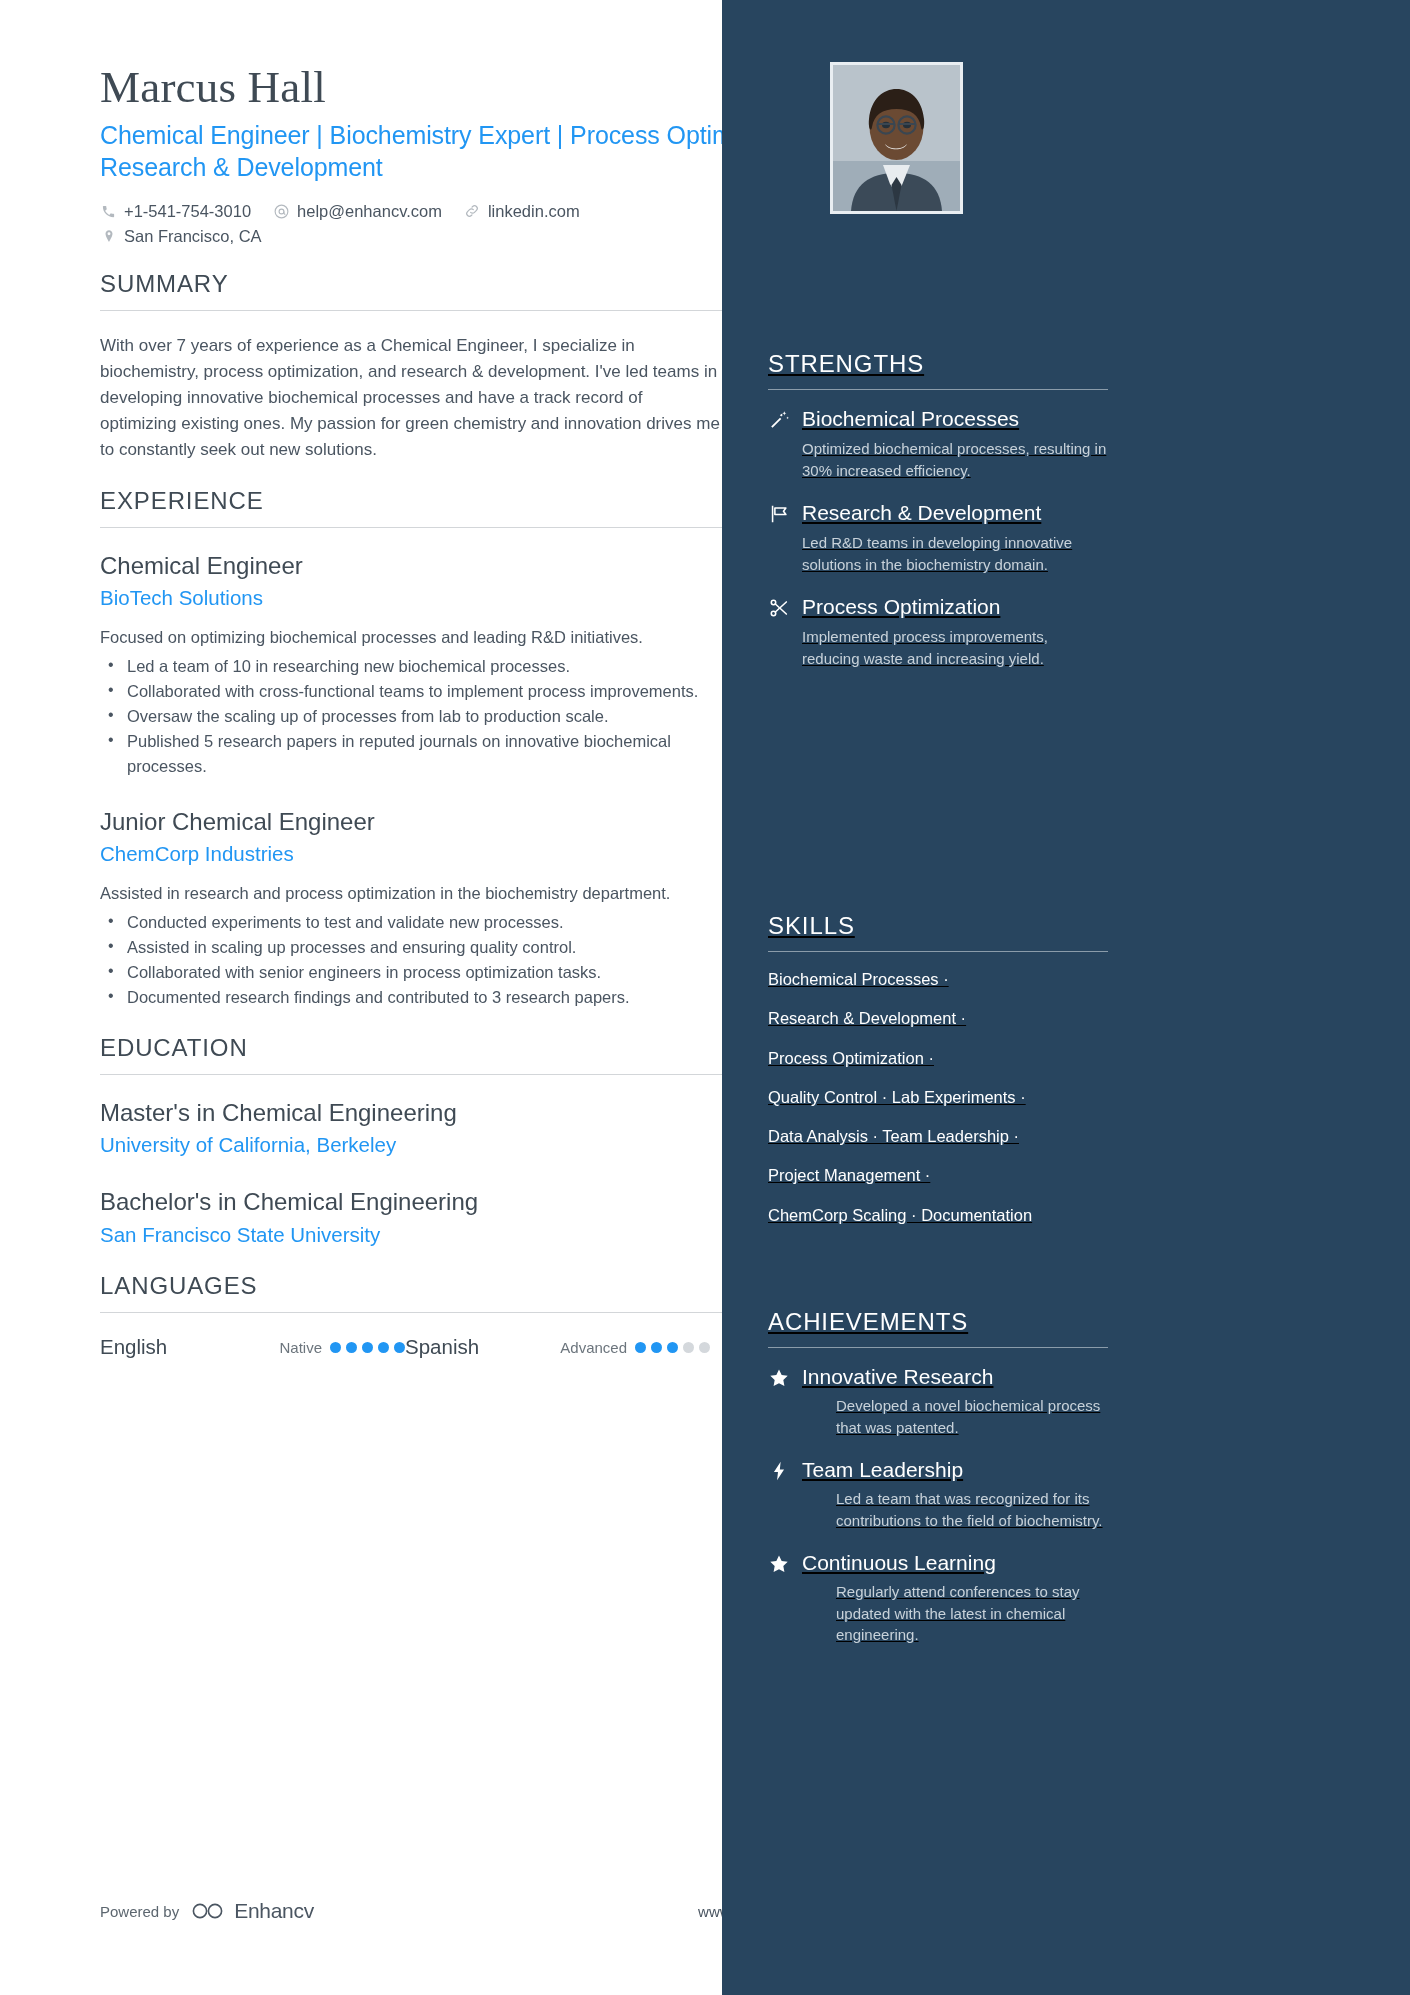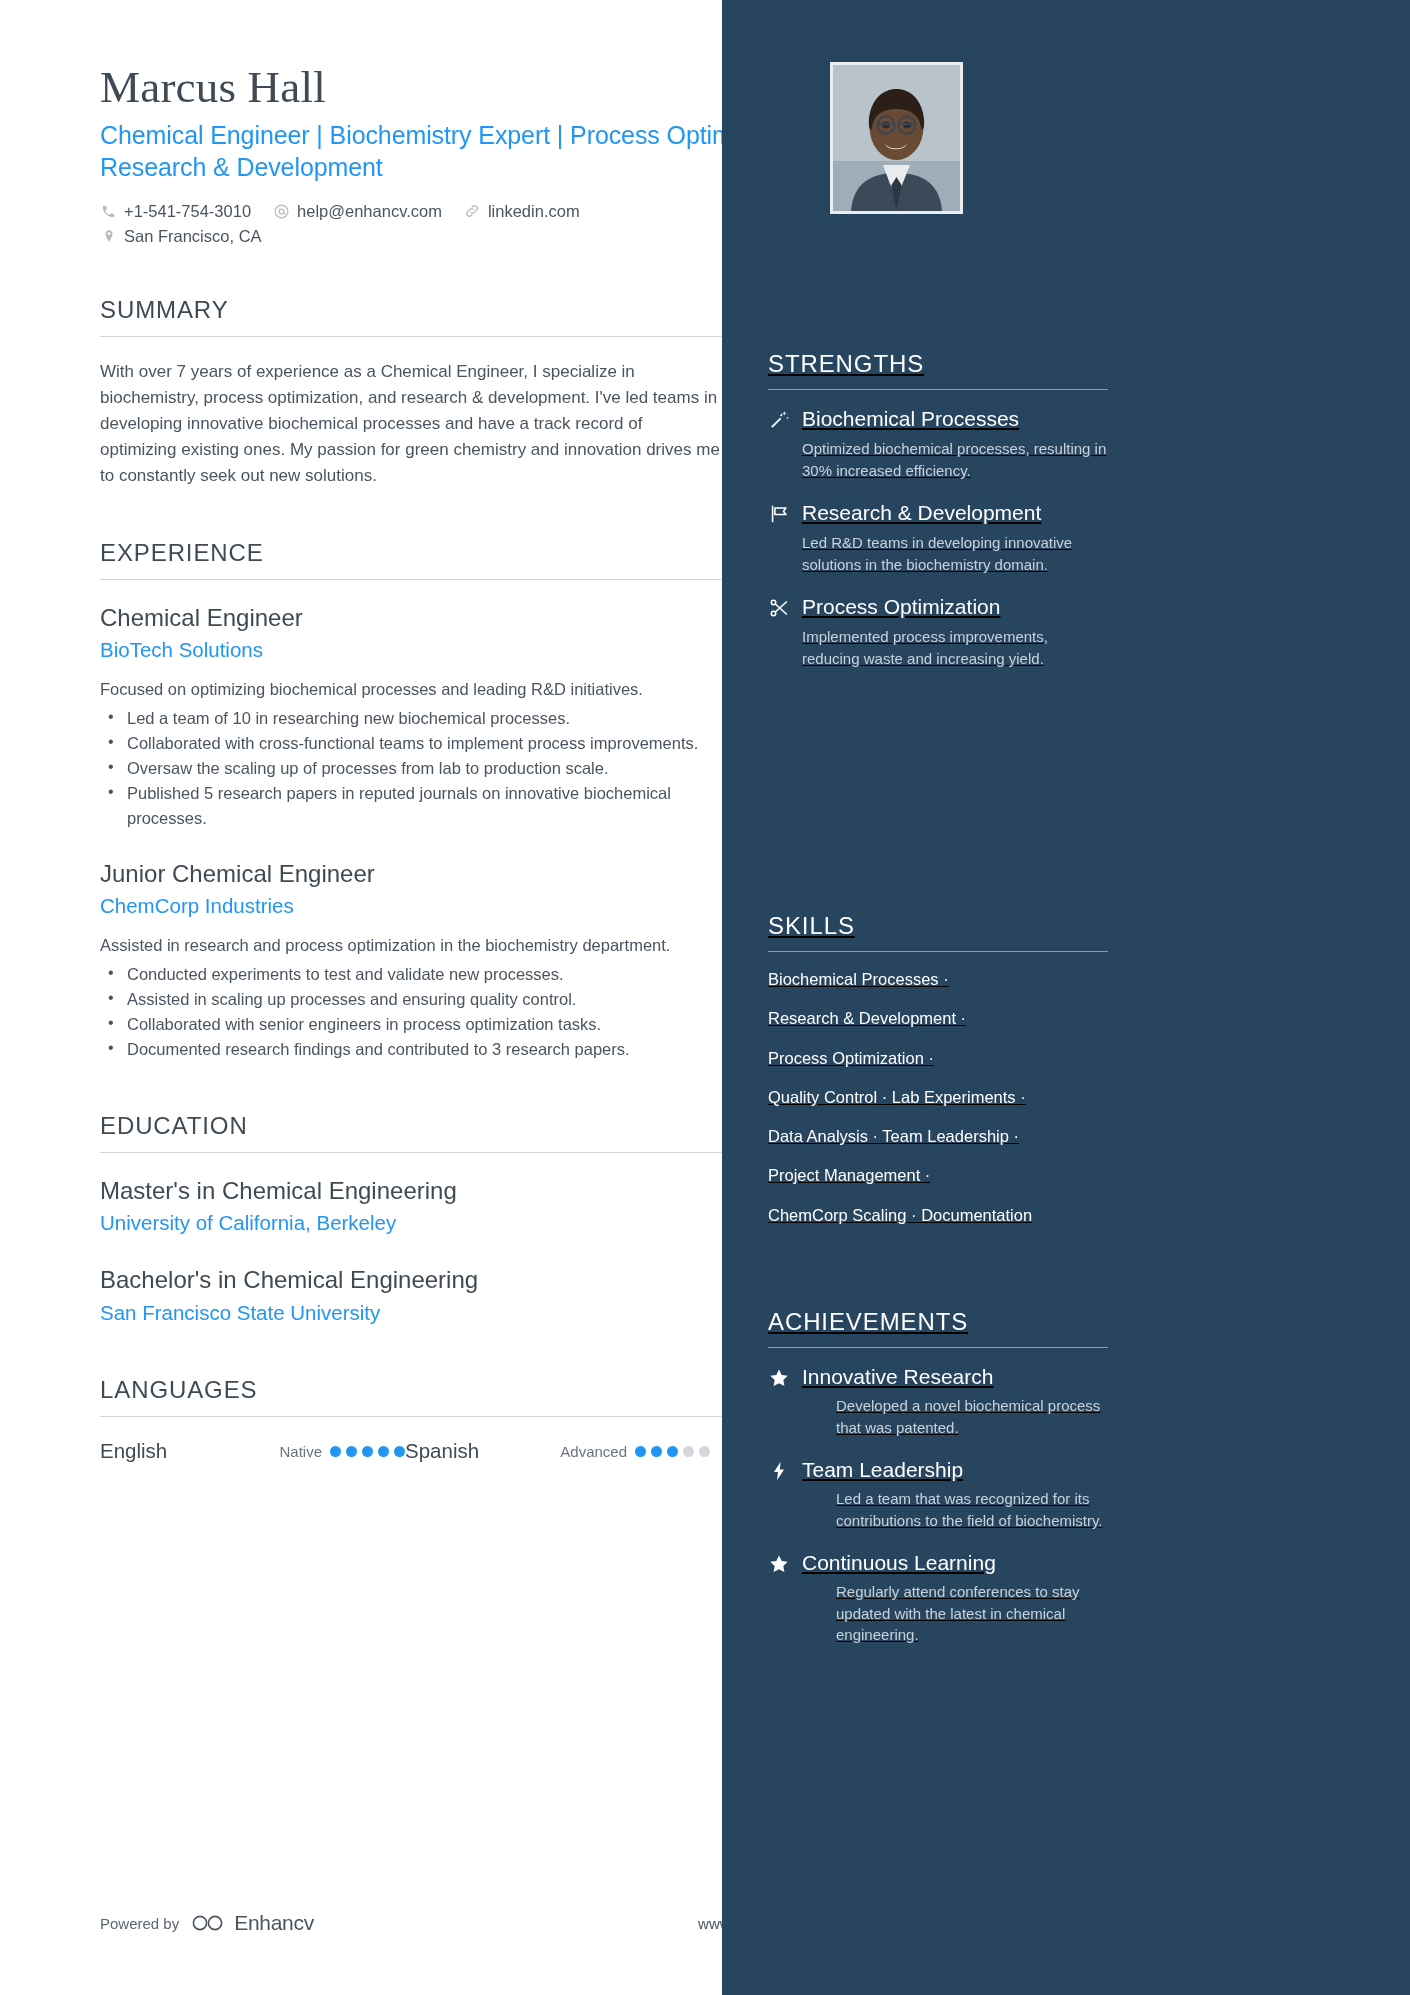--- a/index.html
+++ b/index.html
@@ -66,21 +66,21 @@
     align-items: center;
     justify-content: center;
     width: 17px;
     height: 17px;
     margin-right: 7px;
     color: #b3b9bf;
     flex: 0 0 auto;
   }
   .contact-item .ci svg { display: block; }
 
-  .section { margin-top: 50px; }
+  .section { margin-top: 24px; }
   .section-title {
     font-size: 24px;
     font-weight: 400;
     color: #3f4a54;
     letter-spacing: 0.9px;
     padding-bottom: 12px;
   }
   .rule {
     height: 1px;
     background: #d3d6d9;
@@ -185,21 +185,21 @@
     width: 11px; height: 11px;
     border-radius: 50%;
     background: #2196f3;
   }
   .dot.off { background: #d4d8dc; }
 
   
   .footer {
     position: absolute;
     left: 100px;
-    bottom: 60px;
+    bottom: 72px;
     width: 722px;
     display: flex;
     align-items: center;
     justify-content: space-between;
   }
   .powered {
     display: flex;
     align-items: center;
     font-size: 15px;
     color: #5c666f;

